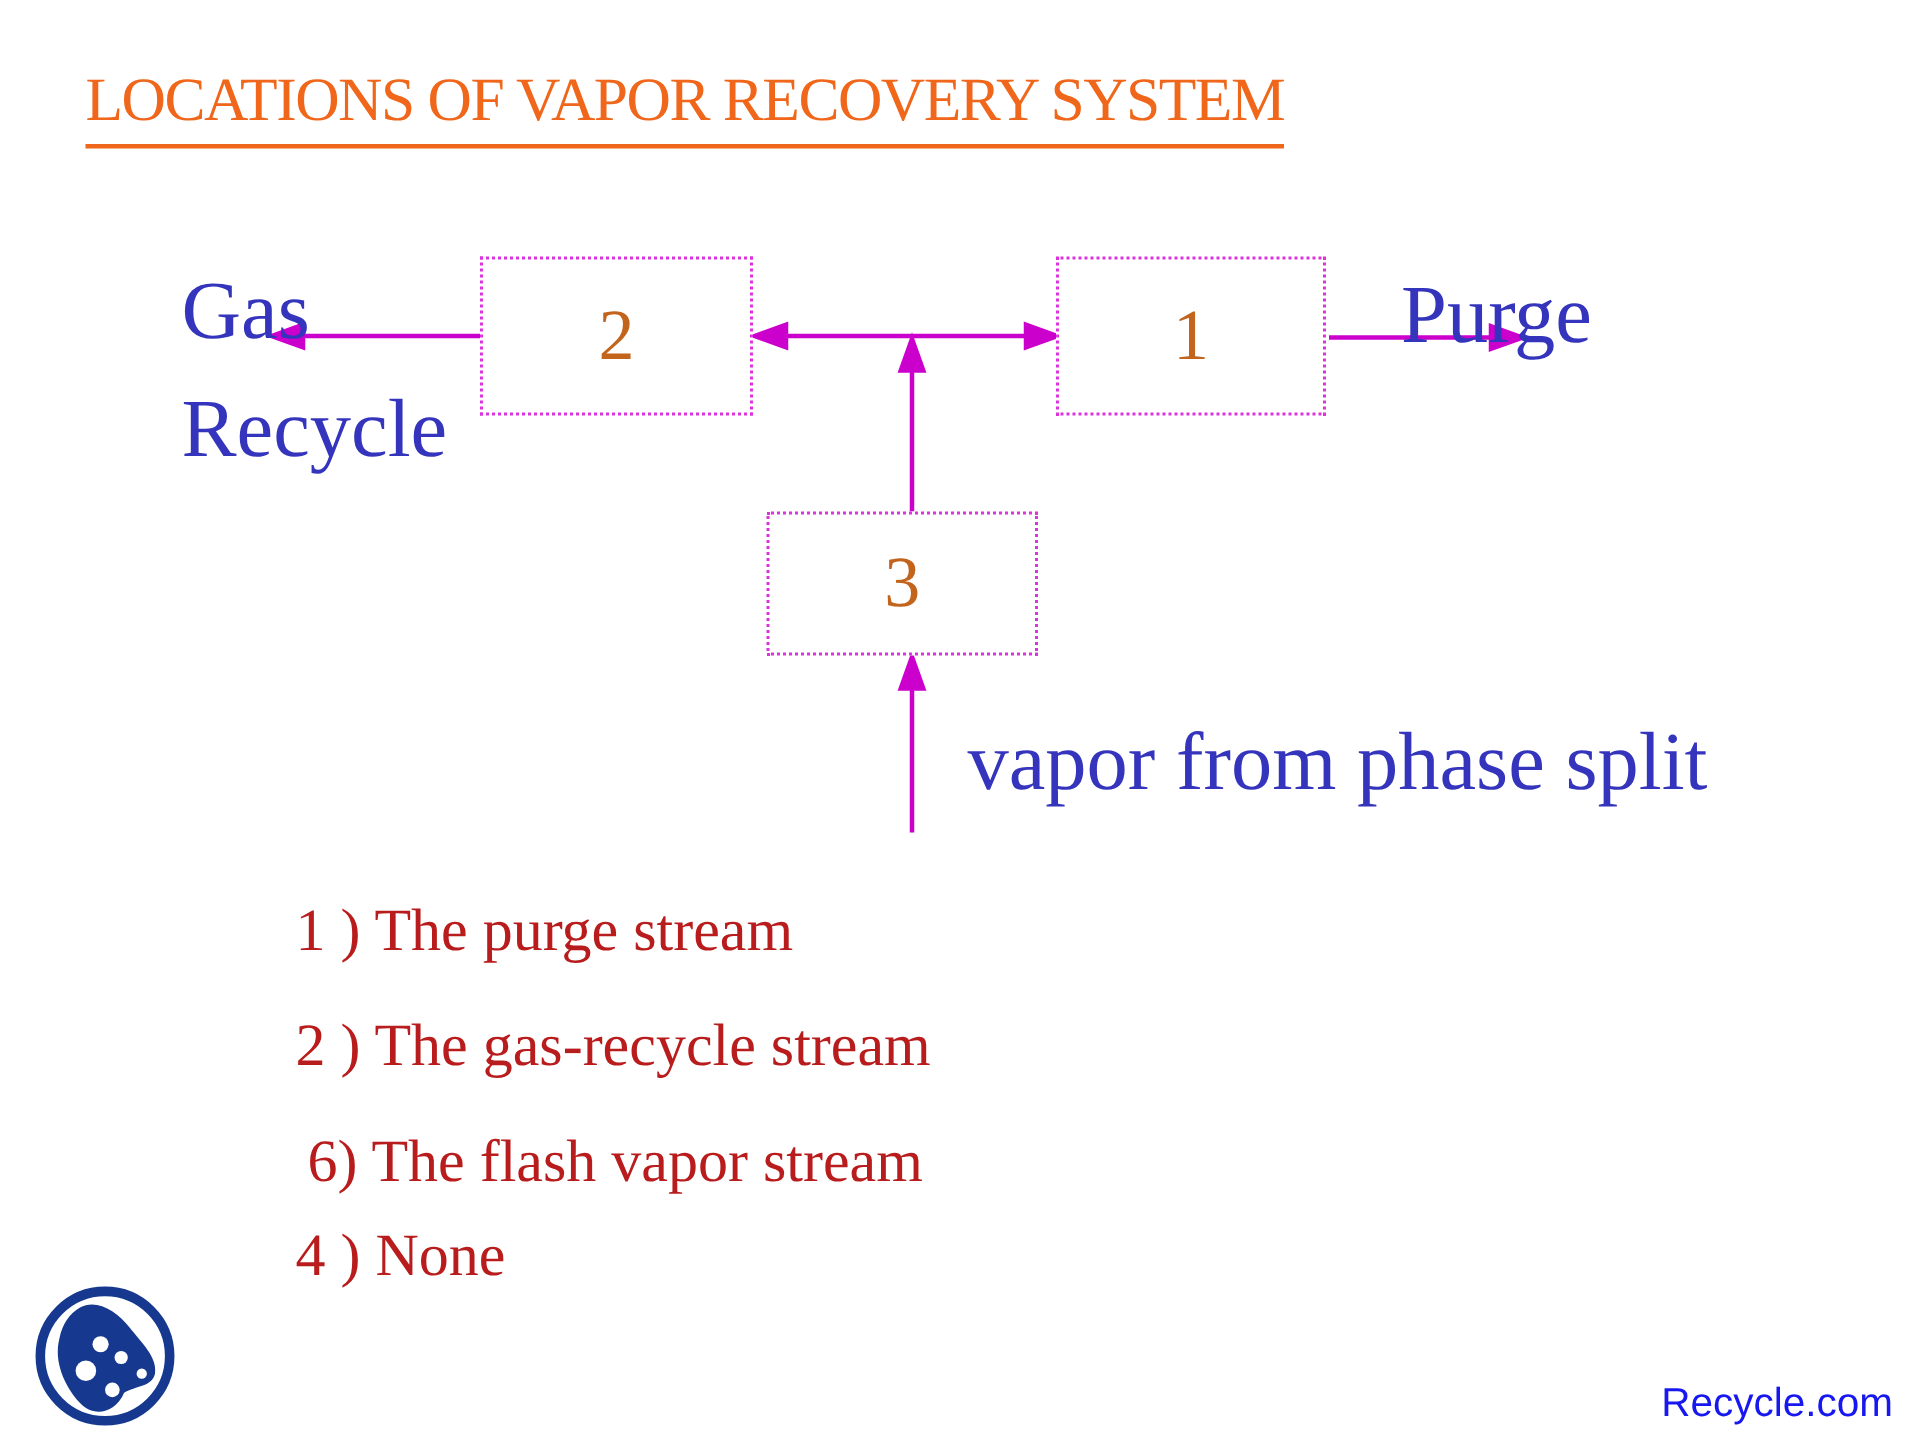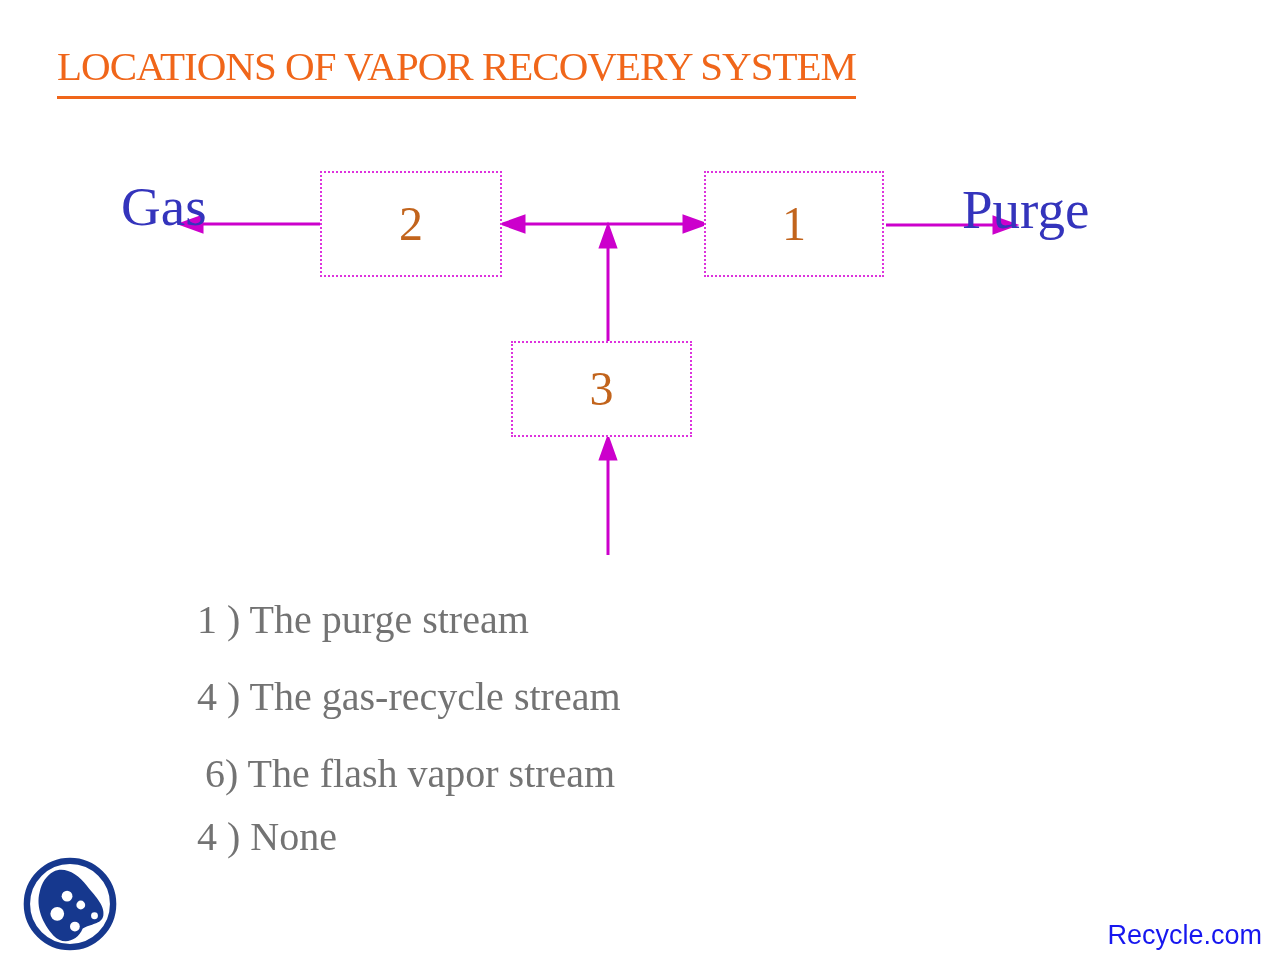--- a/index.html
+++ b/index.html
@@ -46,25 +46,25 @@
     pointer-events: none;
   }
   .lbl-blue {
     position: absolute;
     color: #3434BC;
     font-size: 55px;
     line-height: 1.44;
     white-space: nowrap;
   }
   .lbl-gas-recycle { left: 121px; top: 167px; }
-  .lbl-purge { left: 962px; top: 170px; }
+  .lbl-purge { left: 934px; top: 170px; }
   .lbl-vapor { left: 645px; top: 468px; }
   .option {
     position: absolute;
-    color: #737373;
+    color: #b91c1c;
     font-size: 40px;
     line-height: 1;
     white-space: nowrap;
   }
   .opt-0 { left: 197px; top: 600px; }
   .opt-1 { left: 197px; top: 677px; }
   .opt-2 { left: 205px; top: 754px; }
   .opt-3 { left: 197px; top: 817px; }
   .logo {
     position: absolute;
@@ -118,26 +118,28 @@
   </div>
   <div class="box box-1">
     <span>1</span>
   </div>
   <div class="box box-3">
     <span>3</span>
   </div>
 
   <div class="lbl-blue lbl-gas-recycle">
     <div>Gas</div>
+    <div>Recycle</div>
   </div>
   <div class="lbl-blue lbl-purge">Purge</div>
+  <div class="lbl-blue lbl-vapor">vapor from phase split</div>
 
   <div>
     <div class="option opt-0">1 ) The purge stream</div>
-    <div class="option opt-1">4 ) The gas-recycle stream</div>
+    <div class="option opt-1">2 ) The gas-recycle stream</div>
     <div class="option opt-2">6) The flash vapor stream</div>
     <div class="option opt-3">4 ) None</div>
   </div>
 
   <svg class="logo" viewBox="0 0 100 100" xmlns="http://www.w3.org/2000/svg">
     <circle cx="50" cy="49" r="44" fill="none" stroke="#16388E" stroke-width="6.5"></circle>
     <path fill="#16388E" d="M 33 16 C 44 10, 58 18, 67 30 C 74 39, 86 50, 84 61 C 82 70, 71 69, 63 74 C 57 88, 42 91, 33 81 C 22 69, 15 52, 19 37 C 21 27, 26 20, 33 16 Z"></path>
     <g fill="#ffffff">
       <circle cx="47" cy="41" r="5.5"></circle>
       <circle cx="37" cy="59" r="7"></circle>

